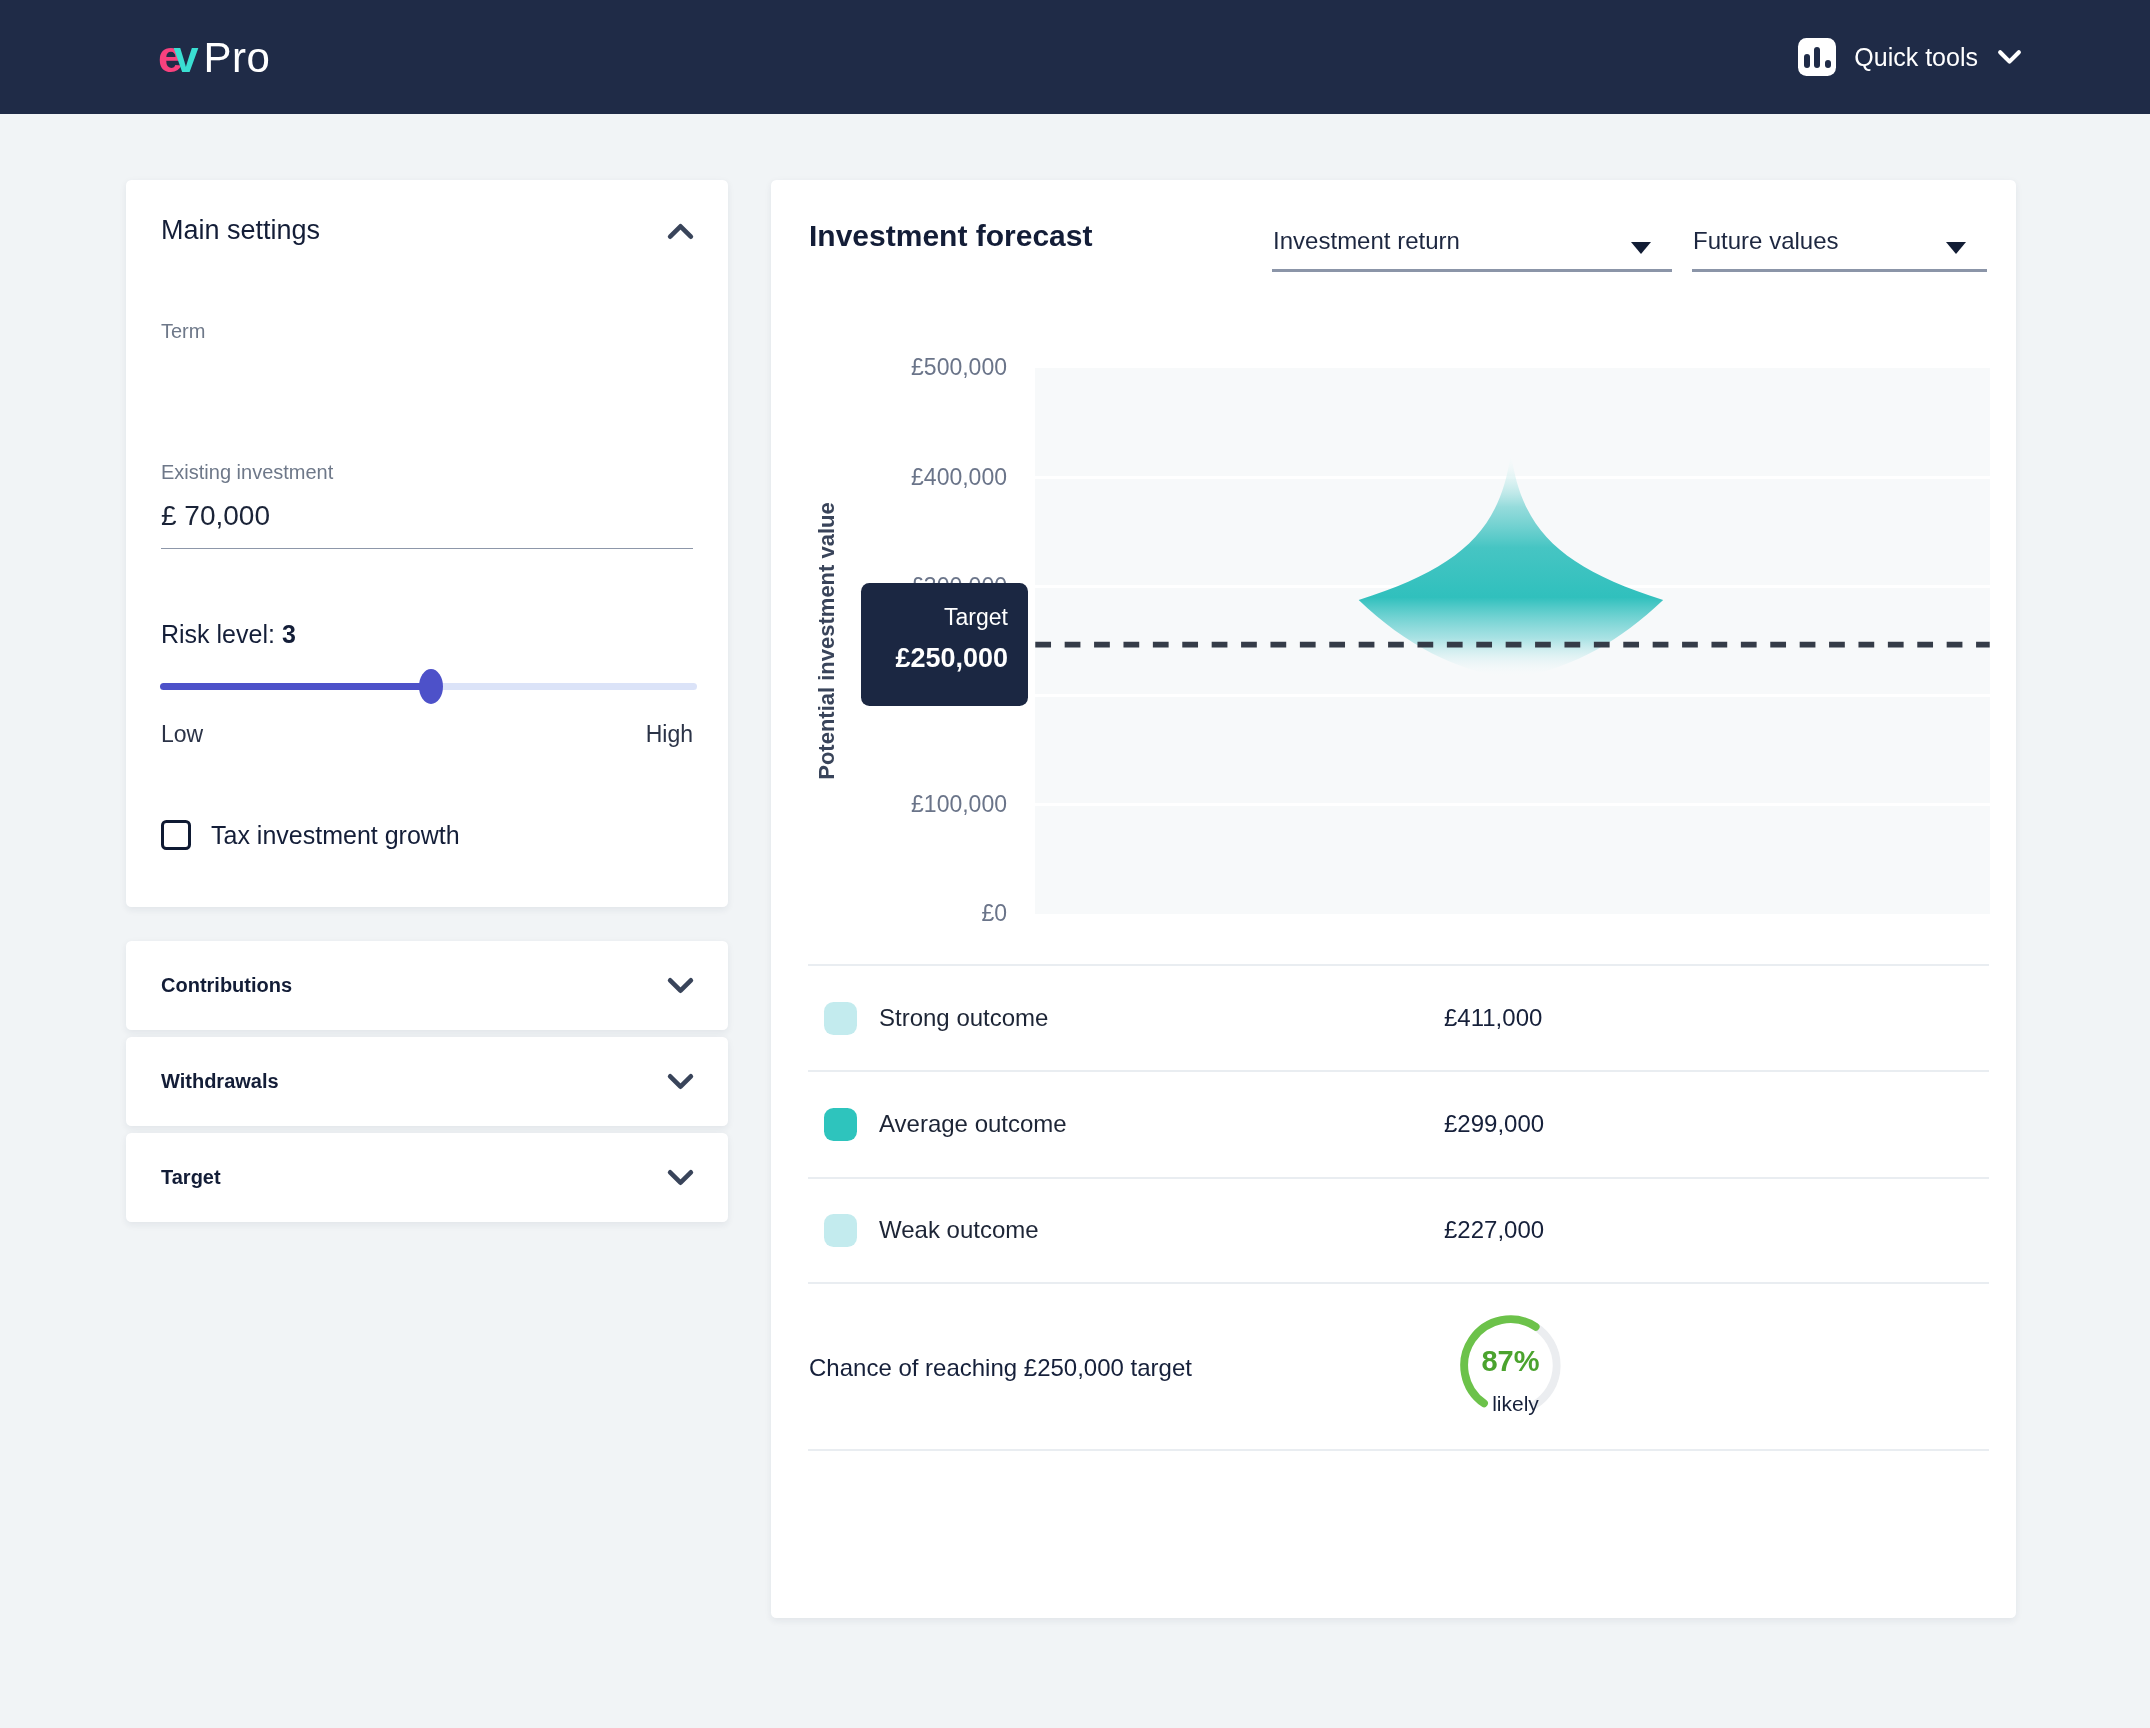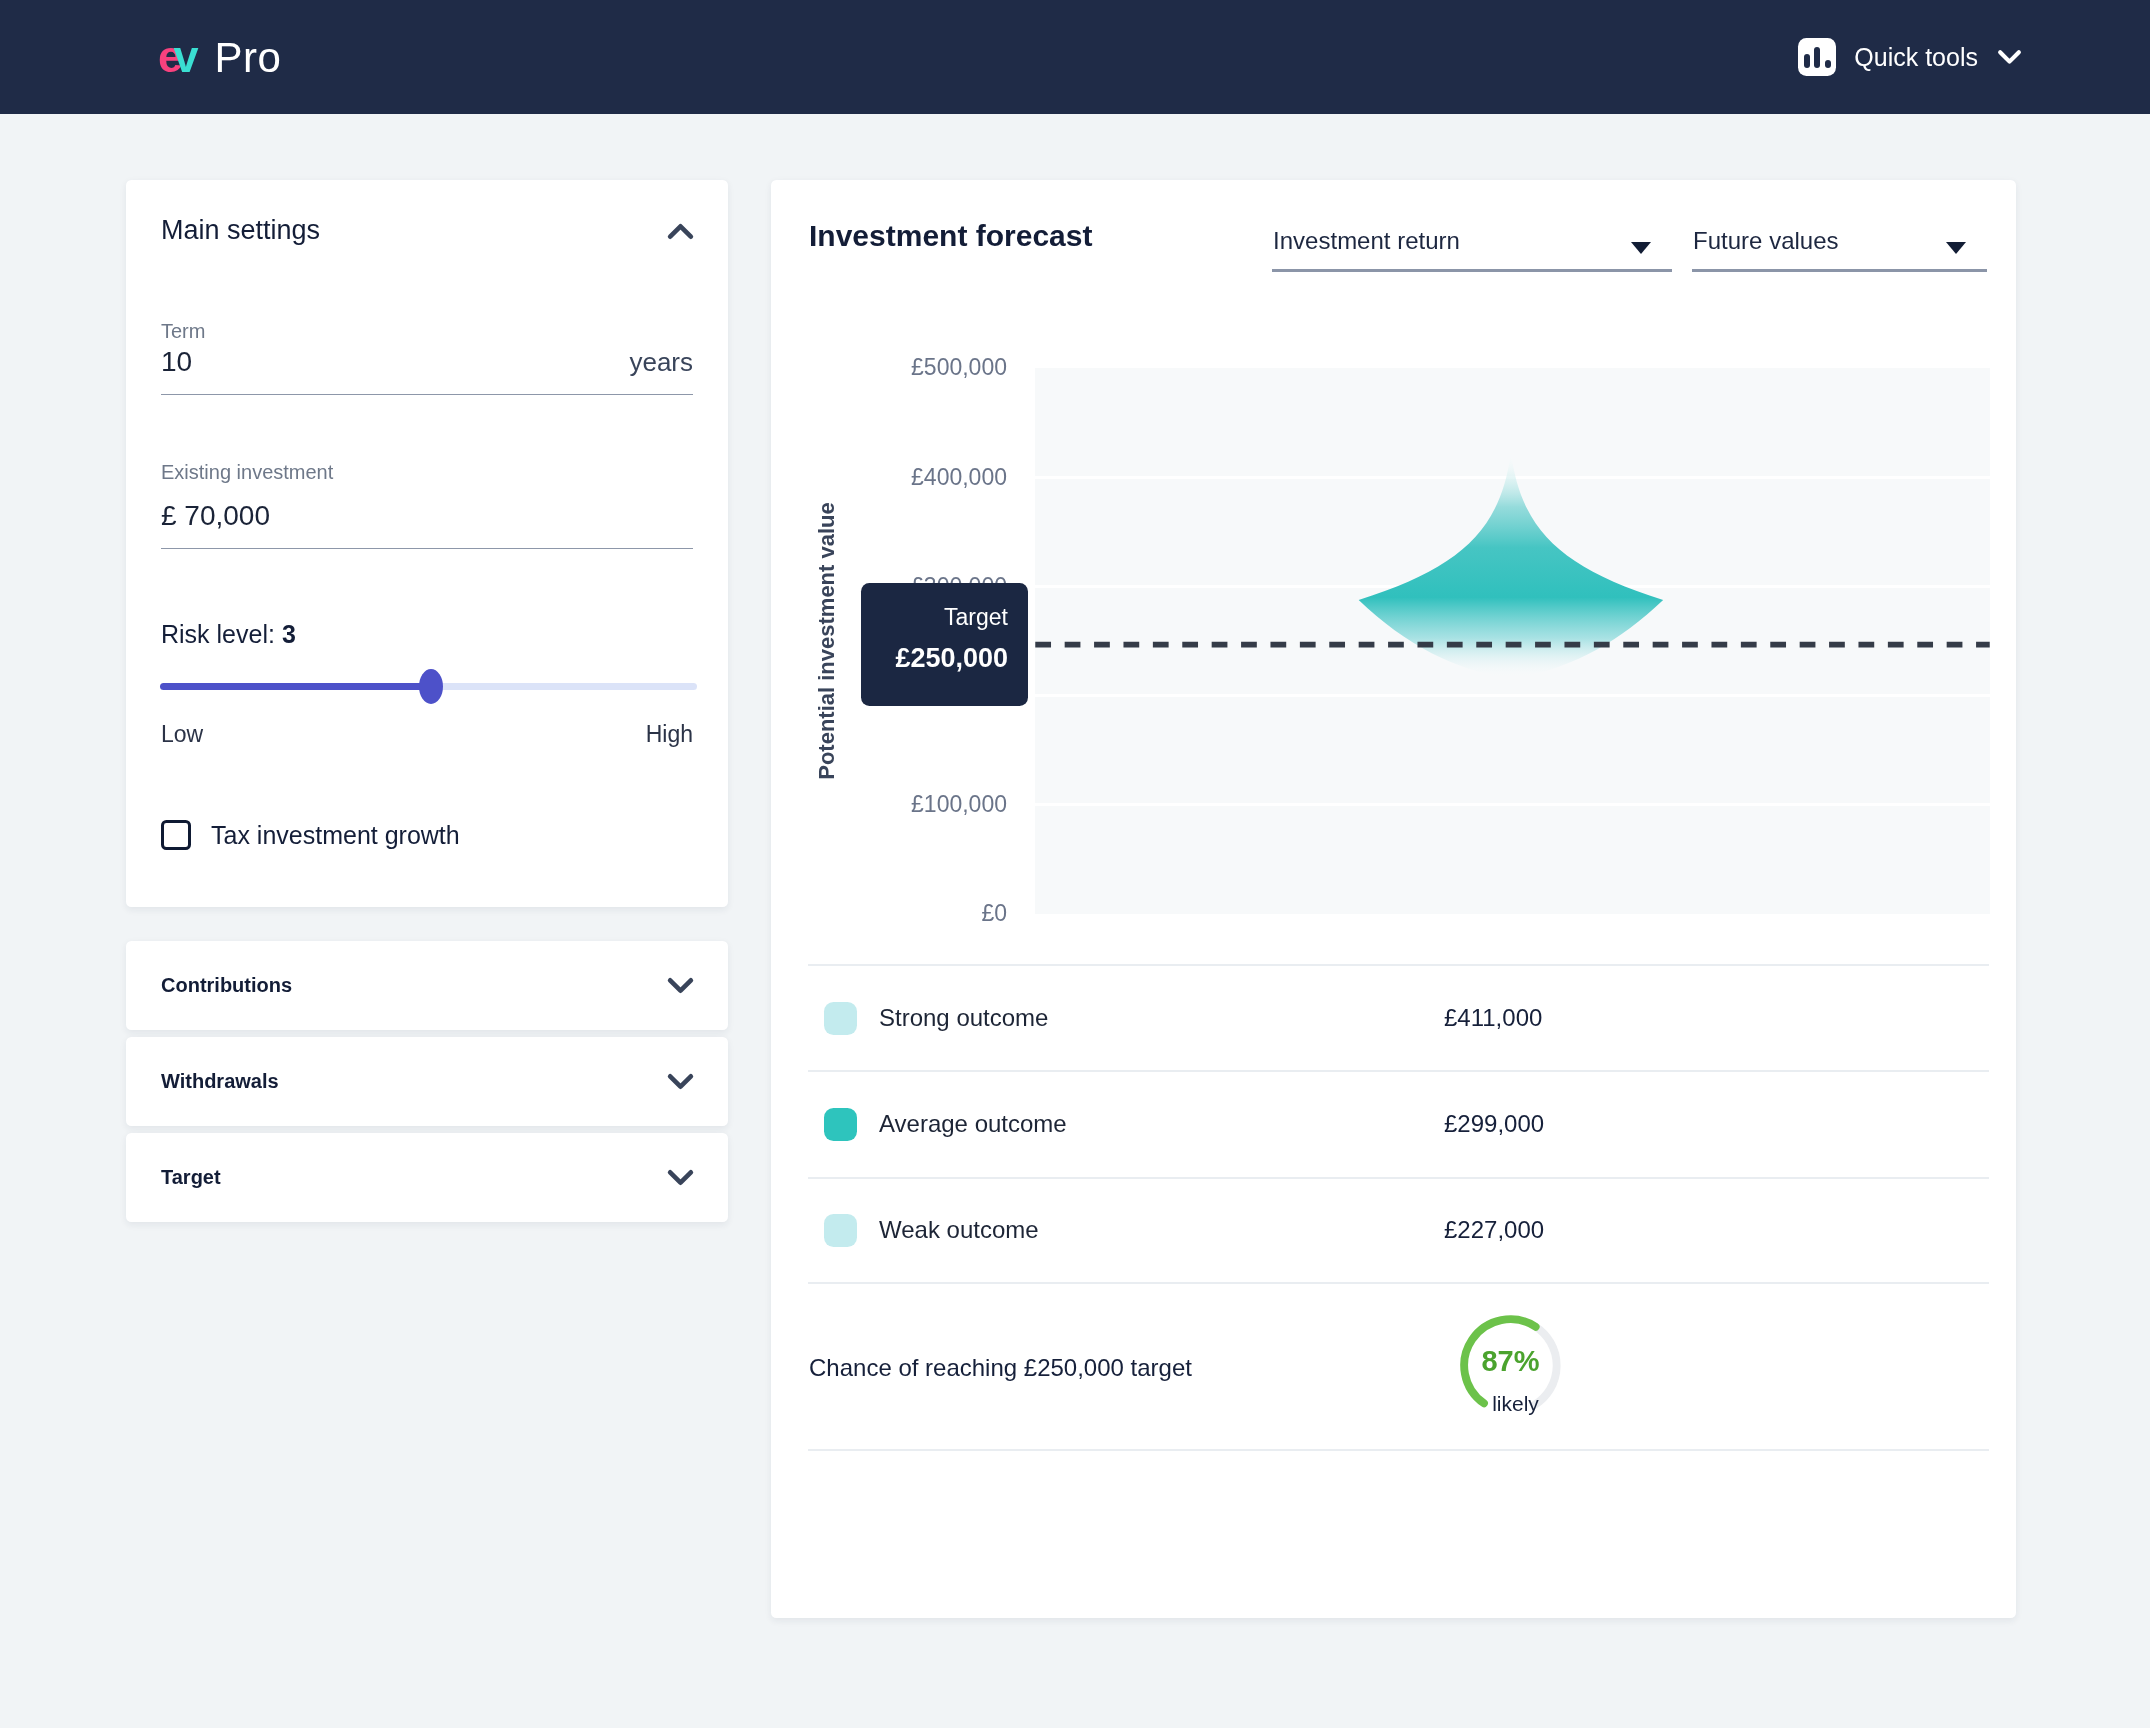--- a/index.html
+++ b/index.html
@@ -7,21 +7,21 @@
   body { font-family:"Liberation Sans","DejaVu Sans",sans-serif; color:#141e38; }
   .canvas { position:relative; width:2151px; height:1729px; background:#f1f4f6; overflow:hidden; }
 
   
   .navbar { position:absolute; left:0; top:0; width:2151px; height:114px; background:#1f2b47;
             display:flex; align-items:center; justify-content:space-between; padding:0 128px 0 158px; }
   .brand { display:flex; align-items:baseline; cursor:pointer; }
   .brand .ev { font-size:45px; font-weight:800; letter-spacing:-2.1px; }
   .brand .ev .e { color:#f8417e; }
   .brand .ev .v { color:#3adfd2; margin-left:-7.4px; }
-  .brand .pro { color:#ffffff; font-size:42px; font-weight:300; margin-left:18px; letter-spacing:0.5px; }
+  .brand .pro { color:#ffffff; font-size:42px; font-weight:300; margin-left:7px; letter-spacing:0.5px; }
   .quicktools { display:flex; align-items:center; gap:18px; cursor:pointer; }
   .qt-icon { width:38px; height:38px; background:#ffffff; border-radius:8.4px;
              display:flex; align-items:flex-end; justify-content:center; gap:4.7px; padding-bottom:7.9px; }
   .qt-icon i { display:block; width:5.8px; border-radius:3.2px; background:#1f2b47; }
   .qt-icon i.b1 { height:13.7px; } .qt-icon i.b2 { height:21px; } .qt-icon i.b3 { height:7.9px; }
   .qt-label { color:#ffffff; font-size:25px; }
   .chev { display:block; }
 
   
   .card { position:absolute; background:#ffffff; border-radius:5.3px; box-shadow:0 2.1px 7.4px rgba(25,39,70,.07); }
@@ -124,24 +124,20 @@
     </div>
   </header>
 
   <section class="card card-settings">
     <h2 class="ms-title">Main settings</h2>
     <svg class="ms-collapse" width="29" height="21" viewBox="0 0 56 40">
       <polyline points="8,30 28,10 48,30" fill="none" stroke="#39445a" stroke-width="9" stroke-linecap="round" stroke-linejoin="round"></polyline>
     </svg>
 
     <div class="field-label lbl-term">Term</div>
-    <div class="input-row row-term">
-      <span class="input-value">10</span>
-      <span class="input-unit">years</span>
-    </div>
 
     <div class="field-label lbl-exist">Existing investment</div>
     <div class="input-row row-exist">
       <span class="input-value">£ 70,000</span>
     </div>
 
     <div class="risk-label">
       <span>Risk level:</span>
       <b>3</b>
     </div>

